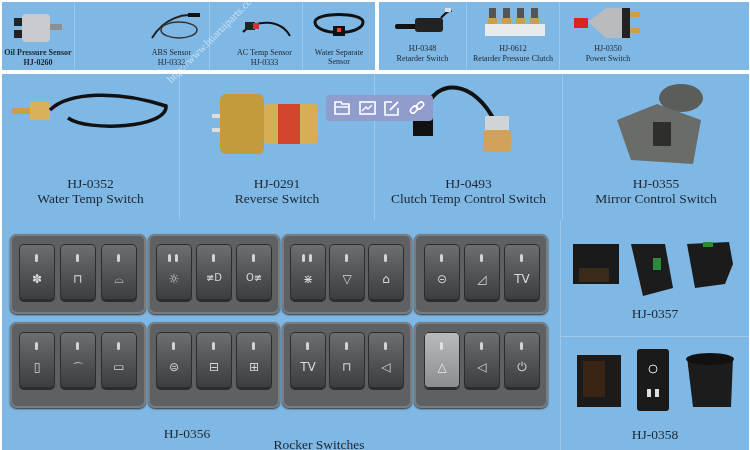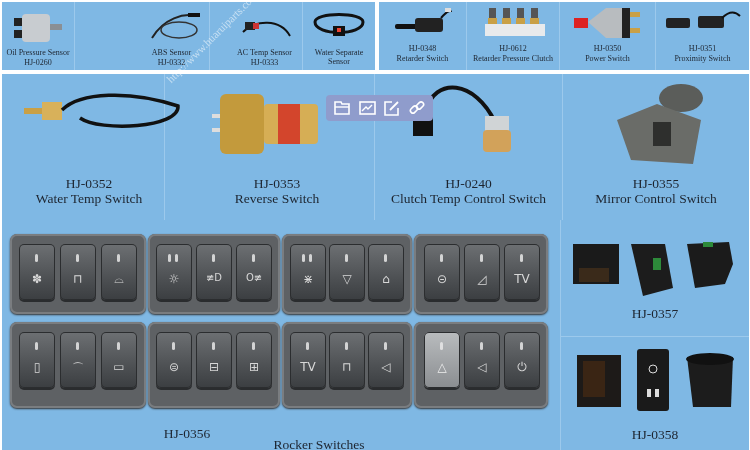--- a/index.html
+++ b/index.html
@@ -23,21 +23,21 @@
   .rocker .led.double{left:12px;box-shadow:7px 0 0 #e8e8e8;}
   .rocker .sym{position:absolute;left:0;right:0;top:28px;text-align:center;color:#d8d8d8;font-family:"DejaVu Sans",sans-serif;font-size:12px;}
   .toolbar{position:absolute;left:326px;top:95px;width:107px;height:26px;background:#8f9ccc;border-radius:4px;display:flex;align-items:center;justify-content:space-around;padding:0 4px;box-sizing:border-box;}
   .toolbar .tb{width:18px;height:18px;display:flex;align-items:center;justify-content:center;cursor:pointer;}
   .watermark{position:absolute;color:rgba(255,255,255,.55);font-size:11px;font-family:"Liberation Serif",serif;transform:rotate(-45deg);white-space:nowrap;}
 </style>
 </head>
 <body>
 
 <div class="panel" id="tl">
-  <div class="cell" style="left:0;width:73px;">
+  <div class="cell" style="left:0;width:73px;font-weight:bold;">
     <svg class="img" style="left:10px;top:8px" width="54" height="36">
       <rect x="2" y="8" width="8" height="8" fill="#222"></rect>
         <rect x="2" y="20" width="8" height="8" fill="#222"></rect>
       <rect x="10" y="4" width="28" height="28" rx="4" fill="#c8ccd0"></rect>
         <rect x="38" y="14" width="12" height="6" fill="#8a8f94"></rect>
     </svg>
     <div class="cap small" style="top:46px">Oil Pressure Sensor</div>
     <div class="cap small" style="top:56px">HJ-0260</div>
   </div>
   <div class="cell" style="left:132px;width:76px;">
@@ -103,60 +103,51 @@
     <svg class="img" style="left:12px;top:2px" width="72" height="36">
       <rect x="2" y="14" width="14" height="10" fill="#d22"></rect>
         <path d="M16 18 L34 4 L50 4 L50 34 L34 34 Z" fill="#b8bcbf"></path>
       <rect x="50" y="4" width="8" height="30" fill="#222"></rect>
         <rect x="58" y="8" width="10" height="5" fill="#c9a046"></rect>
         <rect x="58" y="24" width="10" height="5" fill="#c9a046"></rect>
     </svg>
     <div class="cap small" style="top:42px">HJ-0350</div>
     <div class="cap small" style="top:52px">Power Switch</div>
   </div>
-  <div class="cell" style="left:277px;width:93px;">
-    <svg class="img" style="left:8px;top:6px" width="78" height="24">
-      <rect x="2" y="10" width="24" height="10" rx="2" fill="#222"></rect>
-        <rect x="34" y="8" width="26" height="12" rx="2" fill="#222"></rect>
-      <path d="M58 10 C66 2, 72 4, 76 8" stroke="#111" stroke-width="2" fill="none"></path>
-    </svg>
-    <div class="cap small" style="top:42px">HJ-0351</div>
-    <div class="cap small" style="top:52px">Proximity Switch</div>
-  </div>
 </div>
 
 <div class="panel" id="mid">
-  <div class="cell" style="left:12px;width:151px;">
+  <div class="cell" style="left:0;width:178px;">
     <svg class="img" style="left:6px;top:14px" width="162" height="60">
       <rect x="4" y="20" width="18" height="6" fill="#c9a046"></rect>
         <rect x="22" y="14" width="20" height="18" fill="#d8b15a"></rect>
       <path d="M42 22 C60 4, 110 2, 158 18 C160 40, 80 44, 60 30" stroke="#111" stroke-width="3.5" fill="none"></path>
     </svg>
     <div class="cap big" style="top:102px">HJ-0352</div>
     <div class="cap big" style="top:117px">Water Temp Switch</div>
   </div>
   <div class="cell" style="left:178px;width:195px;">
     <svg class="img" style="left:28px;top:10px" width="140" height="76">
       <rect x="4" y="30" width="10" height="4" fill="#ddd"></rect>
         <rect x="4" y="44" width="10" height="4" fill="#ddd"></rect>
       <rect x="12" y="10" width="44" height="60" rx="6" fill="#c39a3c"></rect>
         <rect x="56" y="20" width="54" height="40" rx="4" fill="#d6ae55"></rect>
       <rect x="70" y="20" width="22" height="40" fill="#d3452c"></rect>
     </svg>
-    <div class="cap big" style="top:102px">HJ-0353</div>
+    <div class="cap big" style="top:102px">HJ-0291</div>
     <div class="cap big" style="top:117px">Reverse Switch</div>
   </div>
   <div class="cell" style="left:373px;width:188px;">
     <svg class="img" style="left:30px;top:8px" width="130" height="80">
       <path d="M20 30 C30 -6, 70 -2, 90 40" stroke="#111" stroke-width="4" fill="none"></path>
       <rect x="8" y="30" width="20" height="24" fill="#111"></rect>
         <rect x="80" y="34" width="24" height="16" fill="#d0d4d6"></rect>
       <rect x="78" y="48" width="28" height="22" rx="4" fill="#d2a25a"></rect>
     </svg>
-    <div class="cap big" style="top:102px">HJ-0240</div>
+    <div class="cap big" style="top:102px">HJ-0493</div>
     <div class="cap big" style="top:117px">Clutch Temp Control Switch</div>
   </div>
   <div class="cell" style="left:561px;width:186px;">
     <svg class="img" style="left:34px;top:6px" width="120" height="90">
       <ellipse cx="84" cy="18" rx="22" ry="14" fill="#5b5d5a"></ellipse>
         <path d="M20 40 L60 24 L104 40 L96 84 L34 80 Z" fill="#6a6c68"></path>
       <rect x="56" y="42" width="18" height="24" fill="#2e2f2d"></rect>
     </svg>
     <div class="cap big" style="top:102px">HJ-0355</div>
     <div class="cap big" style="top:117px">Mirror Control Switch</div>

